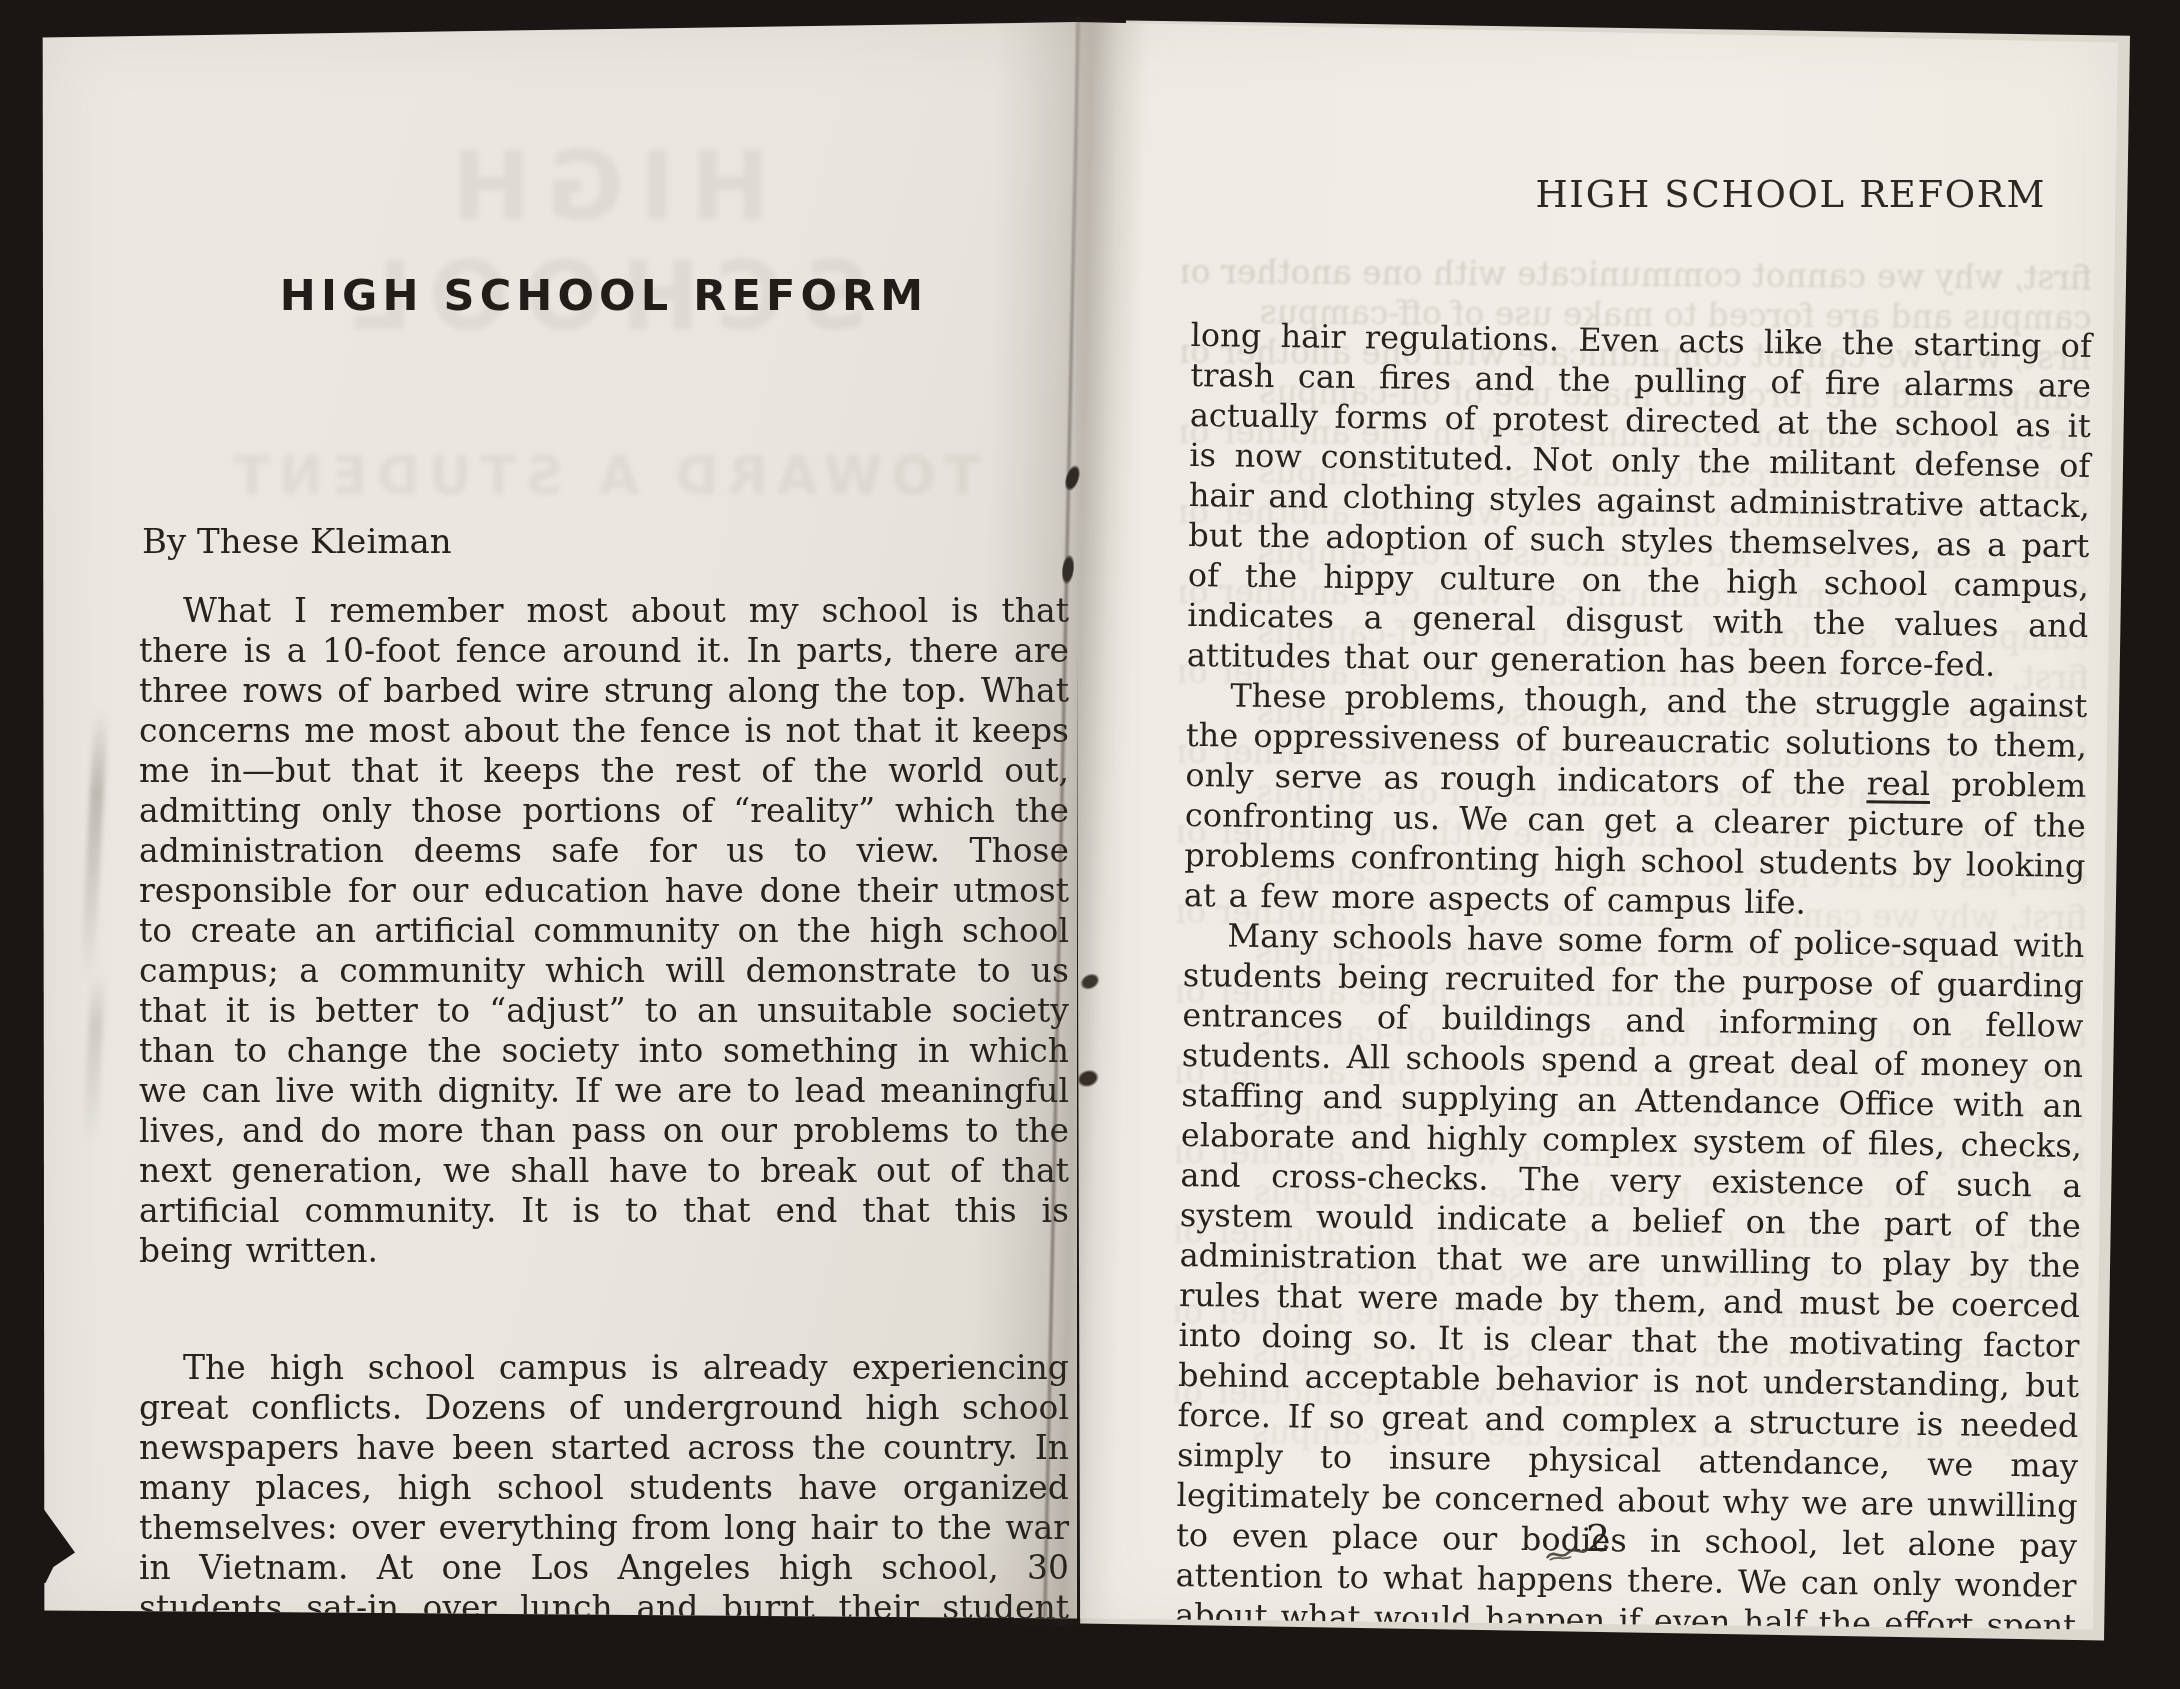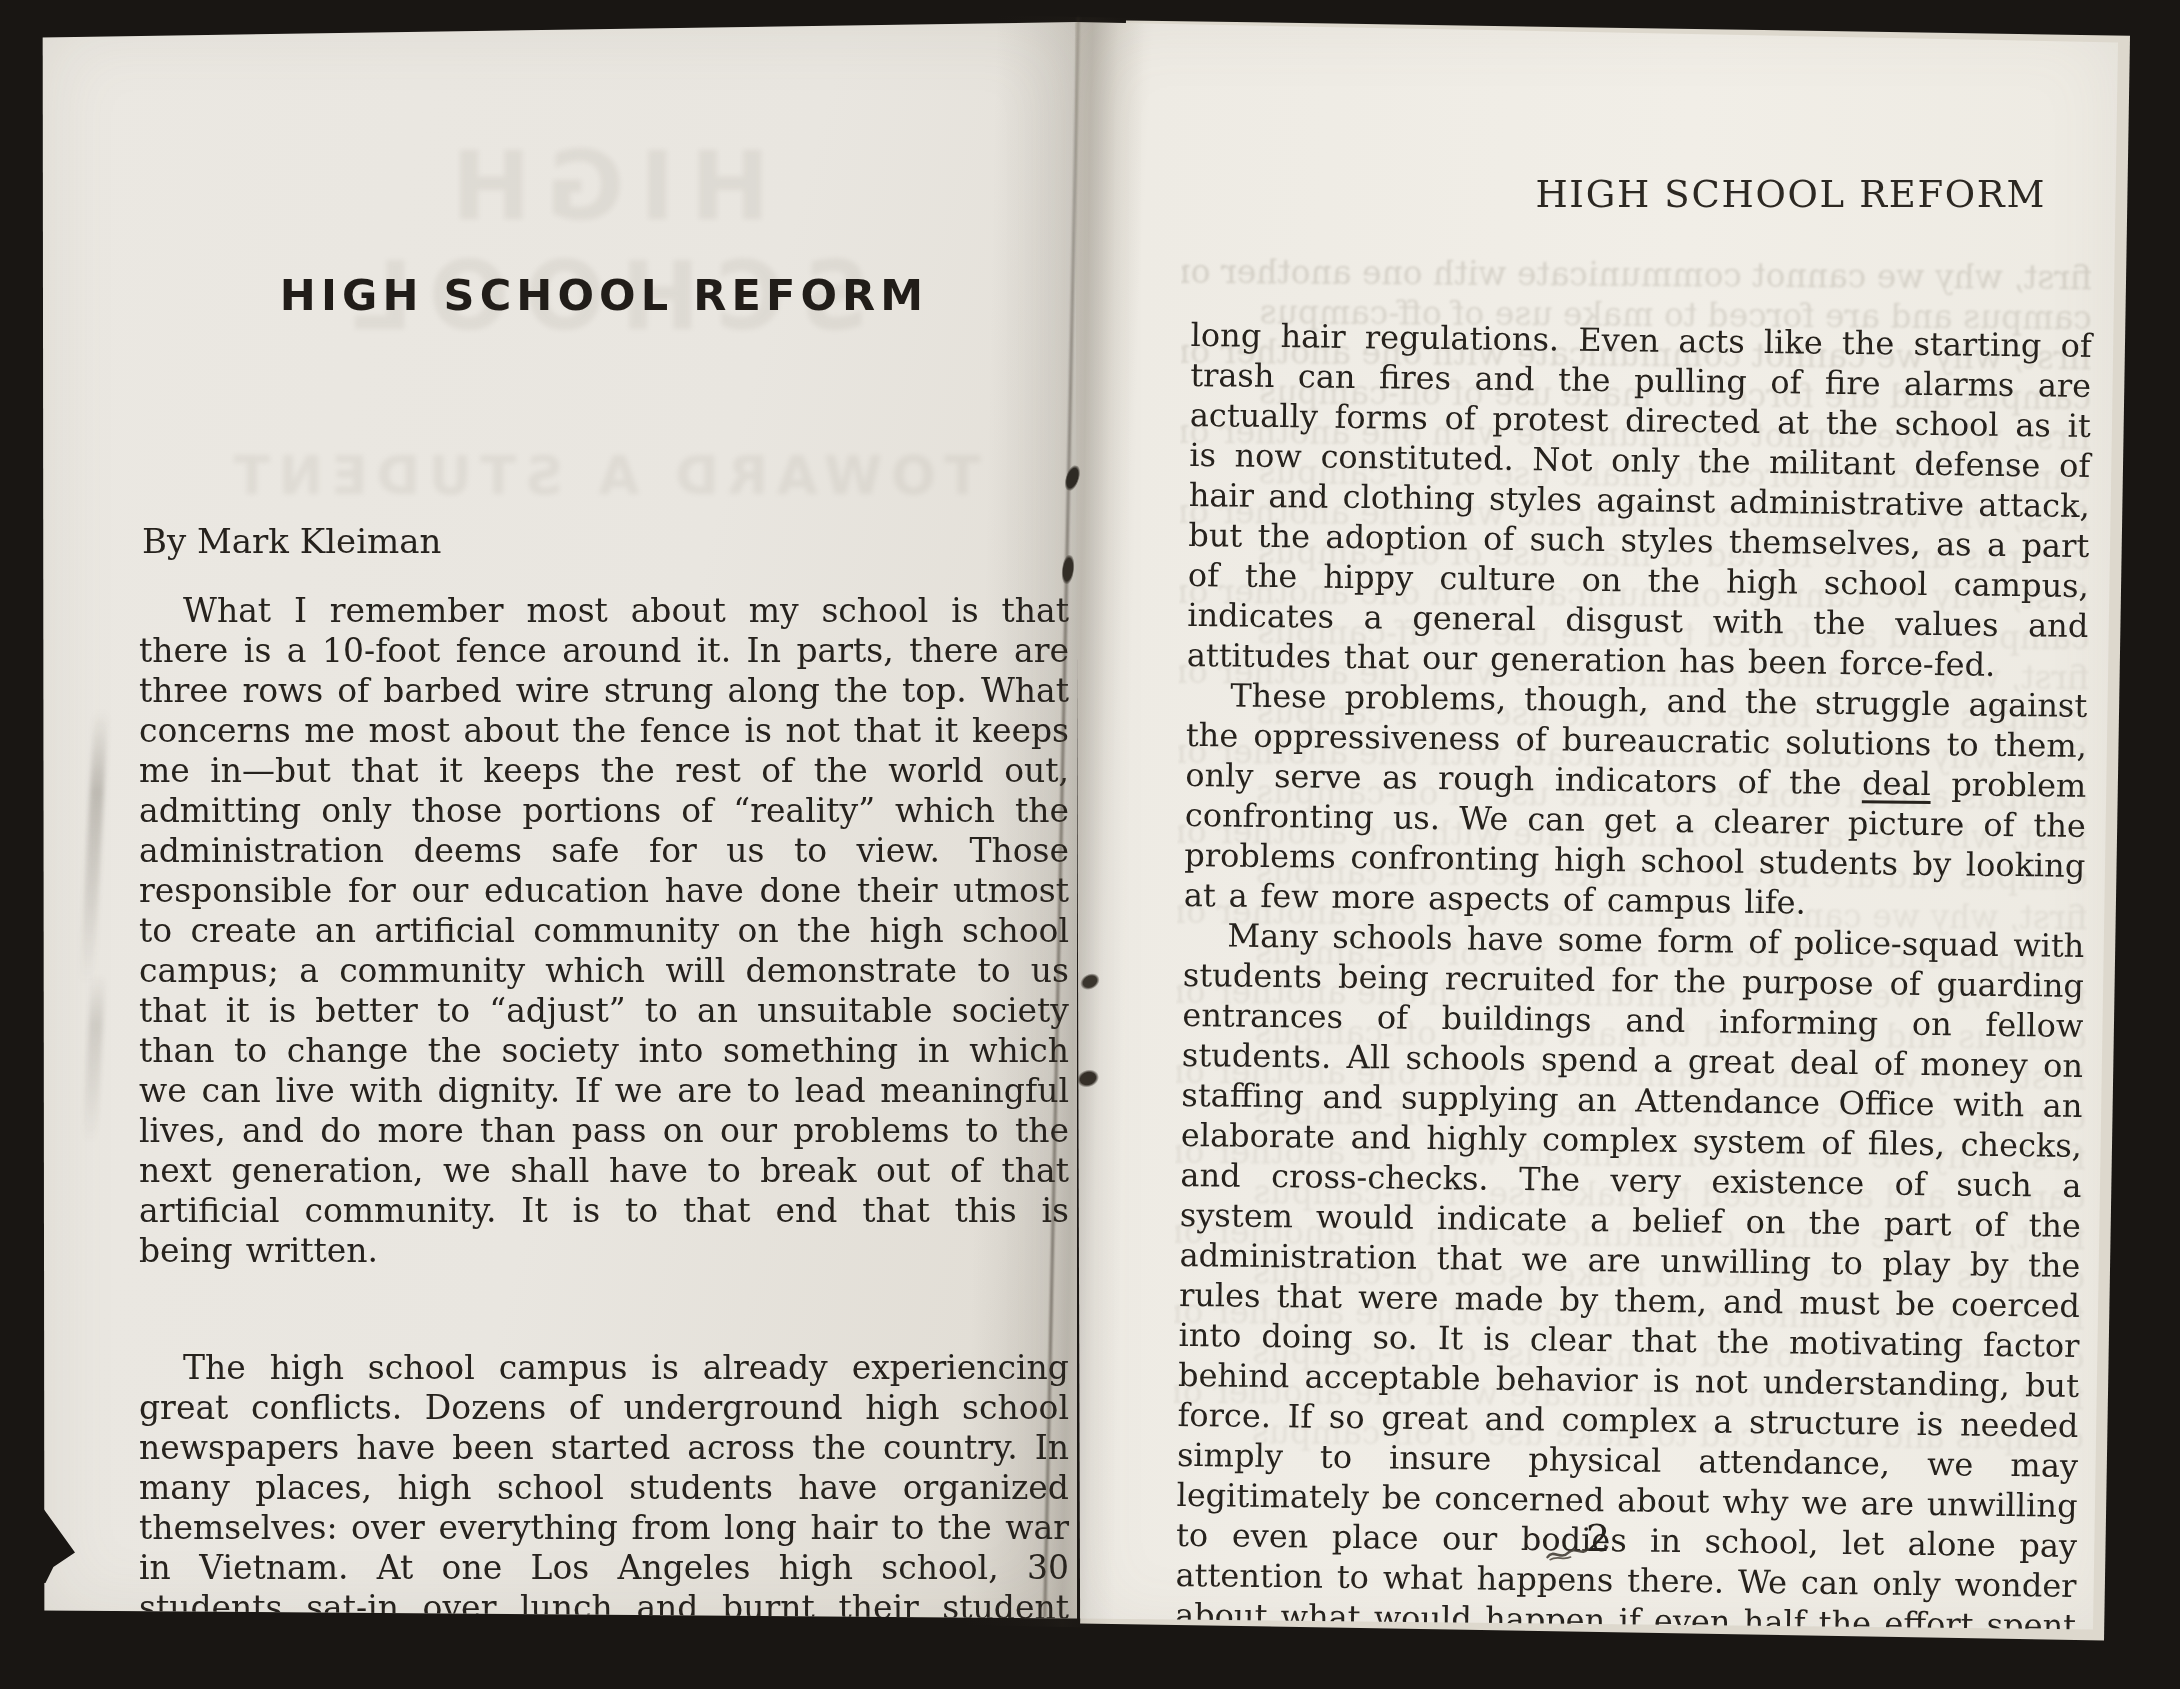--- a/index.html
+++ b/index.html
@@ -84,21 +84,21 @@
   <div class="page under-sheet"></div>
 
   <div class="page left-page">
 
     <div class="lp-ghost">
       <div class="g1">HIGH SCHOOL</div>
       <div class="g2">TOWARD A STUDENT</div>
     </div>
 
     <div class="lp-title">HIGH SCHOOL REFORM</div>
-    <div class="lp-byline">By Mark Kleiman</div>
+    <div class="lp-byline">By These Kleiman</div>
 
     <div class="lp-body">
       <p>What I remember most about my school is that there is a 10-foot fence around it. In parts, there are three rows of barbed wire strung along the top. What concerns me most about the fence is not that it keeps me in—but that it keeps the rest of the world out, admitting only those portions of “reality” which the administration deems safe for us to view. Those responsible for our education have done their utmost to create an artificial community on the high school campus; a community which will demonstrate to us that it is better to “adjust” to an unsuitable society than to change the society into something in which we can live with dignity. If we are to lead meaningful lives, and do more than pass on our problems to the next generation, we shall have to break out of that artificial community. It is to that end that this is being written.</p>
       <p>The high school campus is already experiencing great conflicts. Dozens of underground high school newspapers have been started across the country. In many places, high school students have organized themselves: over everything from long hair to the war in Vietnam. At one Los Angeles high school, 30 students sat-in over lunch and burnt their student activity cards in protest of the cancellation of an assembly. At another school, over 150 students picketed the administration building in protest of</p>
     </div>
 
     <div class="streak"></div>
     <div class="streak k2"></div>
   </div>
 
@@ -134,21 +134,21 @@
         <div class="ghost-line">first, why we cannot communicate with one another on</div>
         <div class="ghost-line">campus and are forced to make use of off-campus</div>
         <div class="ghost-line">first, why we cannot communicate with one another on</div>
         <div class="ghost-line">campus and are forced to make use of off-campus</div>
       </div>
 
     <div class="rp-header">HIGH SCHOOL REFORM</div>
 
     <div class="rp-body">
       <p>long hair regulations. Even acts like the starting of trash can fires and the pulling of fire alarms are actually forms of protest directed at the school as it is now constituted. Not only the militant defense of hair and clothing styles against administrative attack, but the adoption of such styles themselves, as a part of the hippy culture on the high school campus, indicates a general disgust with the values and attitudes that our generation has been force-fed.</p>
-      <p class="ind"><span>These problems, though, and the struggle against the oppressiveness of bureaucratic solutions to them, only serve as rough indicators of the </span><span class="uline">deal</span><span> problem confronting us. We can get a clearer picture of the problems confronting high school students by looking at a few more aspects of campus life.</span></p>
+      <p class="ind"><span>These problems, though, and the struggle against the oppressiveness of bureaucratic solutions to them, only serve as rough indicators of the </span><span class="uline">real</span><span> problem confronting us. We can get a clearer picture of the problems confronting high school students by looking at a few more aspects of campus life.</span></p>
       <p class="ind"><span>Many schools have some form of police-squad with students being recruited for the purpose of guarding entrances of buildings and informing on fellow students. All schools spend a great deal of money on staffing and supplying an Attendance Office with an elaborate and highly complex system of files, checks, and cross-checks. The very existence of such a system would indicate a belief on the part of the administration that we are unwilling to play by the rules that were made by them, and must be coerced into doing so. It is clear that the motivating factor behind acceptable behavior is not understanding, but force. If so great and complex a structure is needed simply to insure physical attendance, we may legitimately be concerned about why we are unwilling to even place our bodies in school, let alone pay attention to what happens there. We can only wonder about what would happen if even half the effort spent in </span><span class="uline">making</span><span> us attend school would be expended in an attempt to improve school so that we would want to attend.</span></p>
 
     </div>
 
     <div class="rp-pagenum">2</div>
     <svg class="ink-smudge" width="46" height="24" viewBox="0 0 54 28">
       <path d="M3 20 C 10 10, 18 24, 27 15 S 44 20, 50 10" stroke="#3a352d" stroke-width="3" fill="none" stroke-linecap="round"></path>
       <path d="M6 23 C 14 18, 22 24, 30 20" stroke="#4a443a" stroke-width="2" fill="none" stroke-linecap="round"></path>
     </svg>
   </div>

